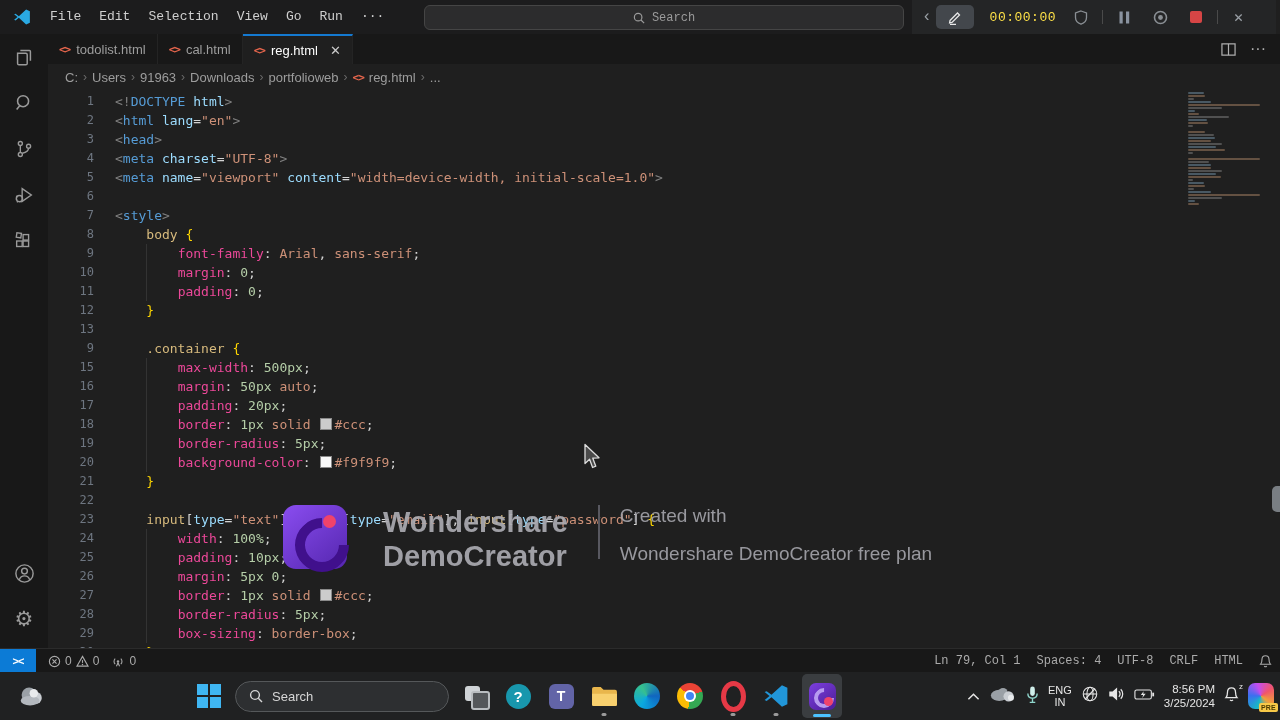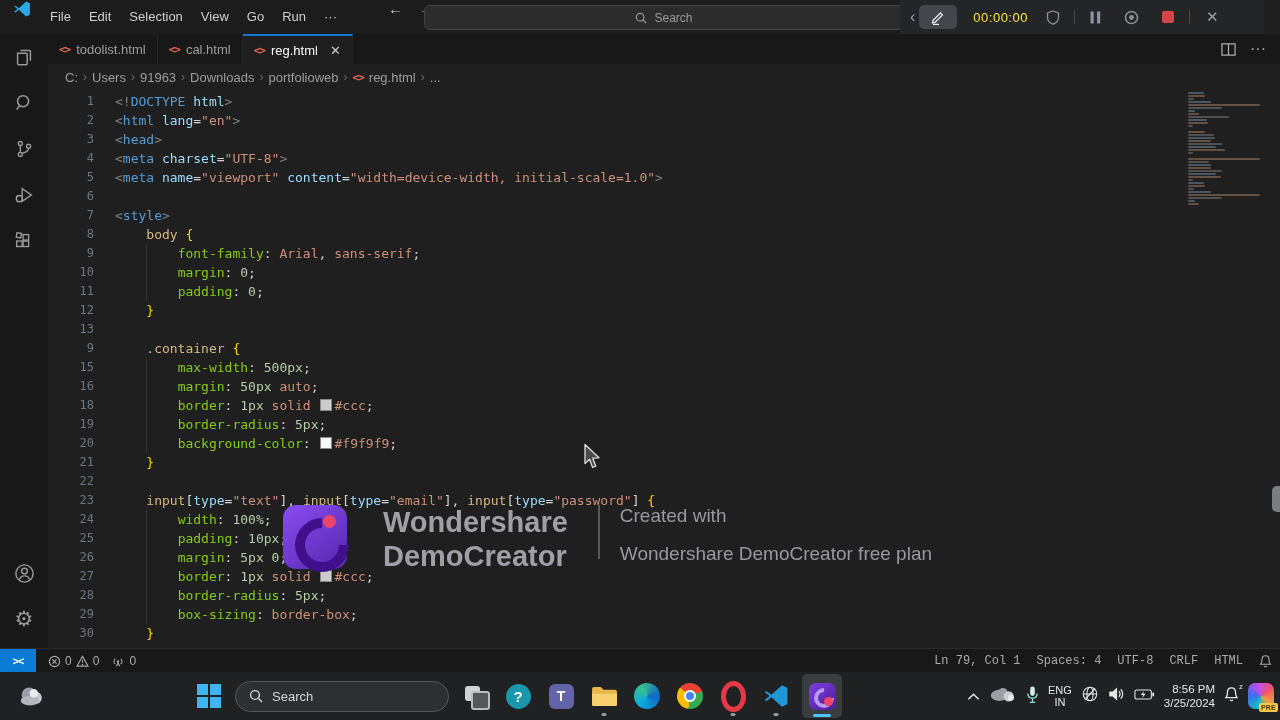--- a/index.html
+++ b/index.html
@@ -1,20 +1,20 @@
 <!DOCTYPE html>
 <html><head>
 <meta charset="utf-8">
 <style>
   html,body{margin:0;padding:0;background:#000;}
   #screen{position:relative;width:1280px;height:720px;overflow:hidden;background:#1f1f1f;
     font-family:"Liberation Sans",sans-serif;color:#ccc;-webkit-font-smoothing:antialiased;}
 
   
-  .titlebar{position:absolute;top:0;left:0;right:16px;height:34px;background:#1c1c1d;display:flex;align-items:flex-start;z-index:20;}
+  .titlebar{position:absolute;top:0;left:0;right:4px;height:34px;background:#1c1c1d;display:flex;align-items:center;z-index:20;font-family:Liberation Mono, monospace;}
   .vsc-logo{width:18px;height:18px;margin:0 10px 0 13px;flex:0 0 auto;}
   .menu-item{font-size:13px;color:#cfcfcf;padding:0 9px;line-height:34px;cursor:default;}
   .nav-arrows{margin-left:42px;display:flex;gap:16px;font-size:15px;color:#c6c6c6;}
   .nav-arrows span{cursor:default;}
   .title-search{position:absolute;left:424px;top:5px;width:478px;height:23px;background:#2c2c2d;
     border:1px solid #454545;border-radius:6px;display:flex;align-items:center;justify-content:center;gap:7px;
     color:#9b9b9b;font-size:12px;}
   .recorder{position:absolute;right:0;top:0;height:34px;width:364px;background:#242526;display:flex;align-items:center;z-index:21;}
   .rec-chev{color:#9aa0a6;font-size:16px;margin:0 4px 0 10px;}
   .rec-pencil{width:38px;height:24px;background:#43474c;border-radius:5px;display:flex;align-items:center;justify-content:center;}
@@ -44,21 +44,21 @@
   .bc-sep{color:#6a6a6a;font-size:12px;}
 
   
   .editor{position:absolute;top:92px;left:48px;right:0;bottom:72px;overflow:hidden;background:#1f1f1f;}
   .code-line{display:flex;height:19px;line-height:19px;}
   .ln{width:46px;flex:0 0 46px;text-align:right;padding-right:21px;color:#6e7681;
     font-family:"DejaVu Sans Mono",monospace;font-size:12px;}
   .lc{position:relative;white-space:pre;font-family:"DejaVu Sans Mono",monospace;font-size:13px;color:#d4d4d4;}
   .guide{position:absolute;top:0;bottom:0;width:1px;background:#333;}
   .tok-p{color:#808080}.tok-t{color:#569cd6}.tok-a{color:#9cdcfe}.tok-s{color:#ce9178}.tok-x{color:#d4d4d4}
-  .tok-sel{color:#d7ba7d}.tok-prop{color:#84cc16}.tok-num{color:#b5cea8}.tok-val{color:#ce9178}.tok-br{color:#ffd700}
+  .tok-sel{color:#d7ba7d}.tok-prop{color:#ec4899}.tok-num{color:#b5cea8}.tok-val{color:#ce9178}.tok-br{color:#ffd700}
   .swatch{display:inline-block;width:10px;height:10px;border:1px solid #8a8a8a;margin:0 3px 0 1px;vertical-align:-1px;}
   .minimap{position:absolute;top:0;right:12px;width:80px;}
   .mm-bar{height:2px;margin-bottom:1px;border-radius:1px;}
   .panel-handle{position:absolute;right:0;top:486px;width:8px;height:26px;background:#8a8f95;border-radius:5px 0 0 5px;opacity:.85;z-index:30;}
 
   
   .watermark{position:absolute;left:283px;top:505px;height:82px;display:flex;z-index:15;pointer-events:none;}
   .wm-logo{width:64px;height:64px;border-radius:13px;background:linear-gradient(140deg,#8a4df0,#5426ae);position:relative;flex:0 0 auto;}
   .wm-ring{position:absolute;left:12px;top:13px;width:34px;height:34px;border-radius:50%;
     border:10px solid #40108c;border-top-color:transparent;transform:rotate(45deg);}
@@ -323,20 +323,24 @@
           <span class="ln">9</span>
           <span class="lc"><span class="tok-x">    </span><span class="tok-sel">.container</span><span class="tok-x"> </span><span class="tok-br">{</span></span>
         </div>
         <div class="code-line">
           <span class="ln">15</span>
           <span class="lc"><i class="guide" style="left: 4ch;"></i><span class="tok-x">        </span><span class="tok-prop">max-width</span><span class="tok-x">: </span><span class="tok-num">500px</span><span class="tok-x">;</span></span>
         </div>
         <div class="code-line">
           <span class="ln">16</span>
           <span class="lc"><i class="guide" style="left: 4ch;"></i><span class="tok-x">        </span><span class="tok-prop">margin</span><span class="tok-x">: </span><span class="tok-num">50px</span><span class="tok-x"> </span><span class="tok-val">auto</span><span class="tok-x">;</span></span>
+        </div>
+        <div class="code-line">
+          <span class="ln">17</span>
+          <span class="lc"><i class="guide" style="left: 4ch;"></i><span class="tok-x">        </span><span class="tok-prop">padding</span><span class="tok-x">: </span><span class="tok-num">20px</span><span class="tok-x">;</span></span>
         </div>
         <div class="code-line">
           <span class="ln">18</span>
           <span class="lc"><i class="guide" style="left: 4ch;"></i><span class="tok-x">        </span><span class="tok-prop">border</span><span class="tok-x">: </span><span class="tok-num">1px</span><span class="tok-x"> </span><span class="tok-val">solid</span><span class="tok-x"> </span><span class="swatch" style="background: rgb(204, 204, 204);"></span><span class="tok-val">#ccc</span><span class="tok-x">;</span></span>
         </div>
         <div class="code-line">
           <span class="ln">19</span>
           <span class="lc"><i class="guide" style="left: 4ch;"></i><span class="tok-x">        </span><span class="tok-prop">border-radius</span><span class="tok-x">: </span><span class="tok-num">5px</span><span class="tok-x">;</span></span>
         </div>
         <div class="code-line">

